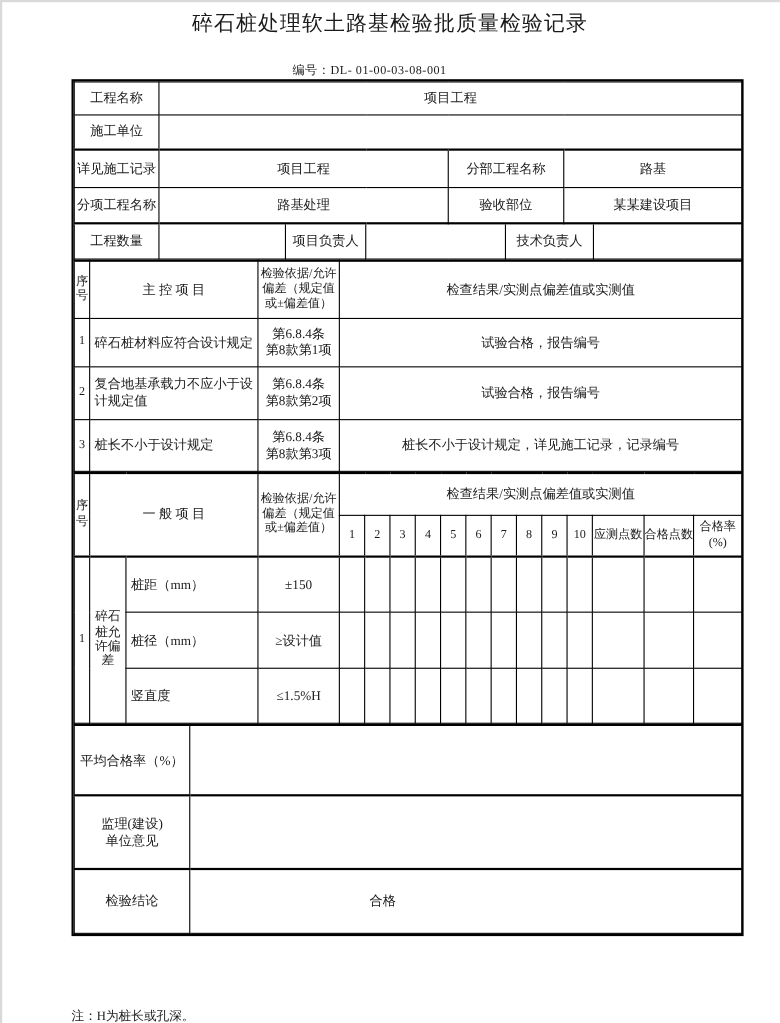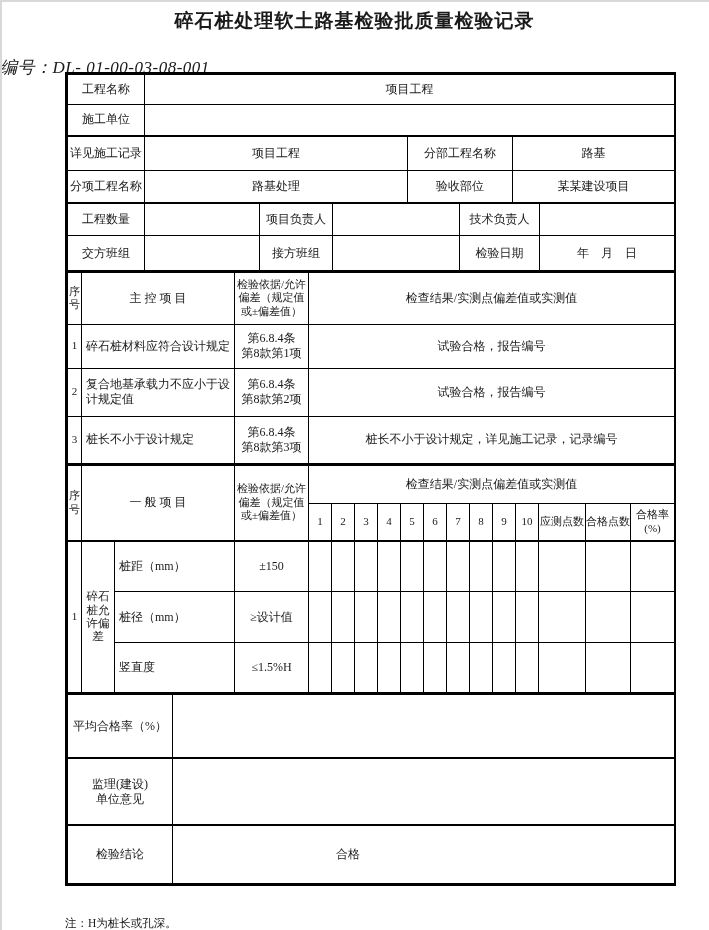--- a/index.html
+++ b/index.html
@@ -3,22 +3,22 @@
 <meta charset="utf-8">
 <style>
   html,body{margin:0;padding:0;background:#ffffff;}
   body{width:709px;height:930px;position:relative;
        font-family:"Liberation Serif","DejaVu Serif",serif;color:#1a1a1a;
        -webkit-font-smoothing:antialiased;}
   .page-edge-top{position:absolute;top:0;left:0;width:709px;height:2px;background:#d9d9d9;}
   .page-edge-left{position:absolute;top:0;left:0;width:2px;height:930px;background:#d9d9d9;}
   .title{margin:8px 0 0 0;width:709px;text-align:center;
          font-family:"DejaVu Sans","Liberation Sans",sans-serif;
-         font-weight:bold;font-size:19px;letter-spacing:1px;}
-  .doc-no{width:672px;text-align:left;font-size:17px;margin-top:22px;letter-spacing:0.5px;font-style:italic;}
+         font-weight:normal;font-size:19px;letter-spacing:1px;}
+  .doc-no{width:672px;text-align:center;font-size:11px;margin-top:22px;letter-spacing:0.5px;}
   .form-wrap{position:absolute;left:65px;top:72px;width:607px;border:2px solid #000;}
   table{border-collapse:collapse;table-layout:fixed;width:607px;}
   td{border:1px solid #000;font-size:12px;line-height:1.25;text-align:center;
      vertical-align:middle;padding:1px 2px;overflow:hidden;word-break:break-all;}
   .thick-top td{border-top:2px solid #000;}
   .sec{border-top:2px solid #000;}
   .left{text-align:left;padding-left:4px;}
   .small{font-size:11px;padding:0;}
   .seq-col{padding:0;font-size:11px;}
   .vgroup{padding:0;font-size:11.5px;line-height:1.15;}
@@ -70,28 +70,20 @@
       <td colspan="2">某某建设项目</td>
     </tr>
     <tr style="height:33px" class="thick-top">
       <td>工程数量</td>
       <td></td>
       <td>项目负责人</td>
       <td colspan="2"></td>
       <td colspan="2">技术负责人</td>
       <td></td>
     </tr>
-    <tr style="height:35px">
-      <td>交方班组</td>
-      <td></td>
-      <td>接方班组</td>
-      <td colspan="2"></td>
-      <td colspan="2">检验日期</td>
-      <td>年　月　日</td>
-    </tr>
   </tbody>
     </table>
 
   <table class="sec">
     <colgroup>
         <col style="width:14px">
         <col style="width:153px">
         <col style="width:74px">
         <col style="width:366px">
       </colgroup>

